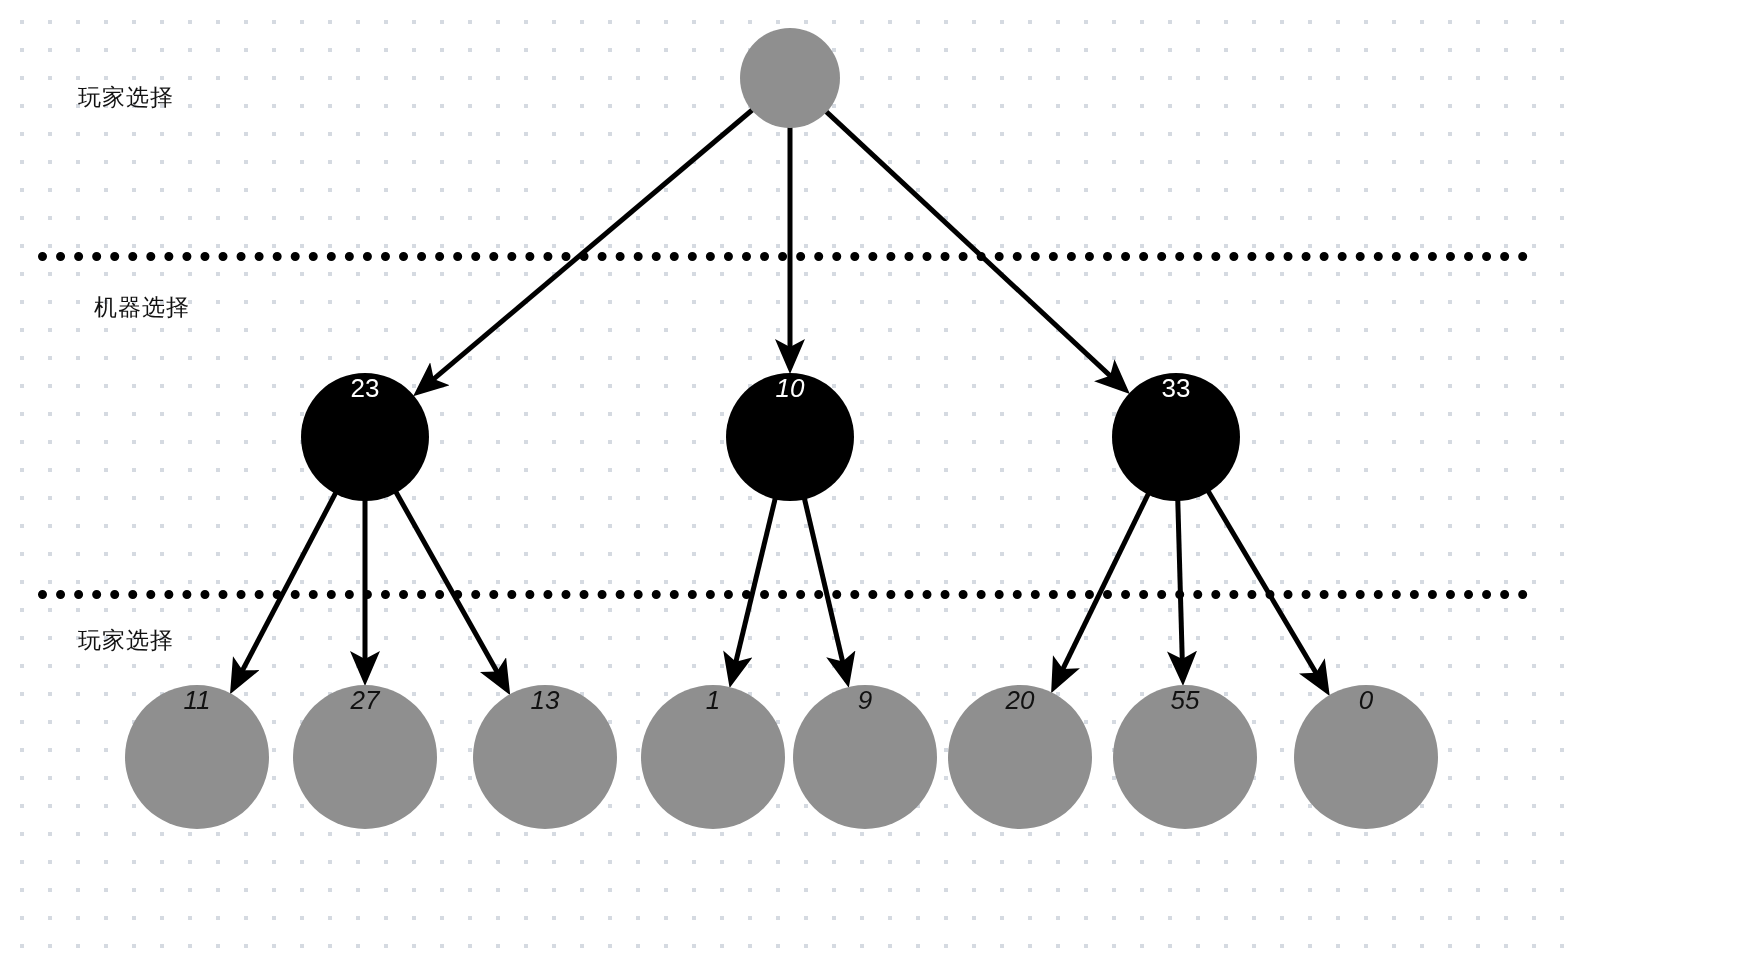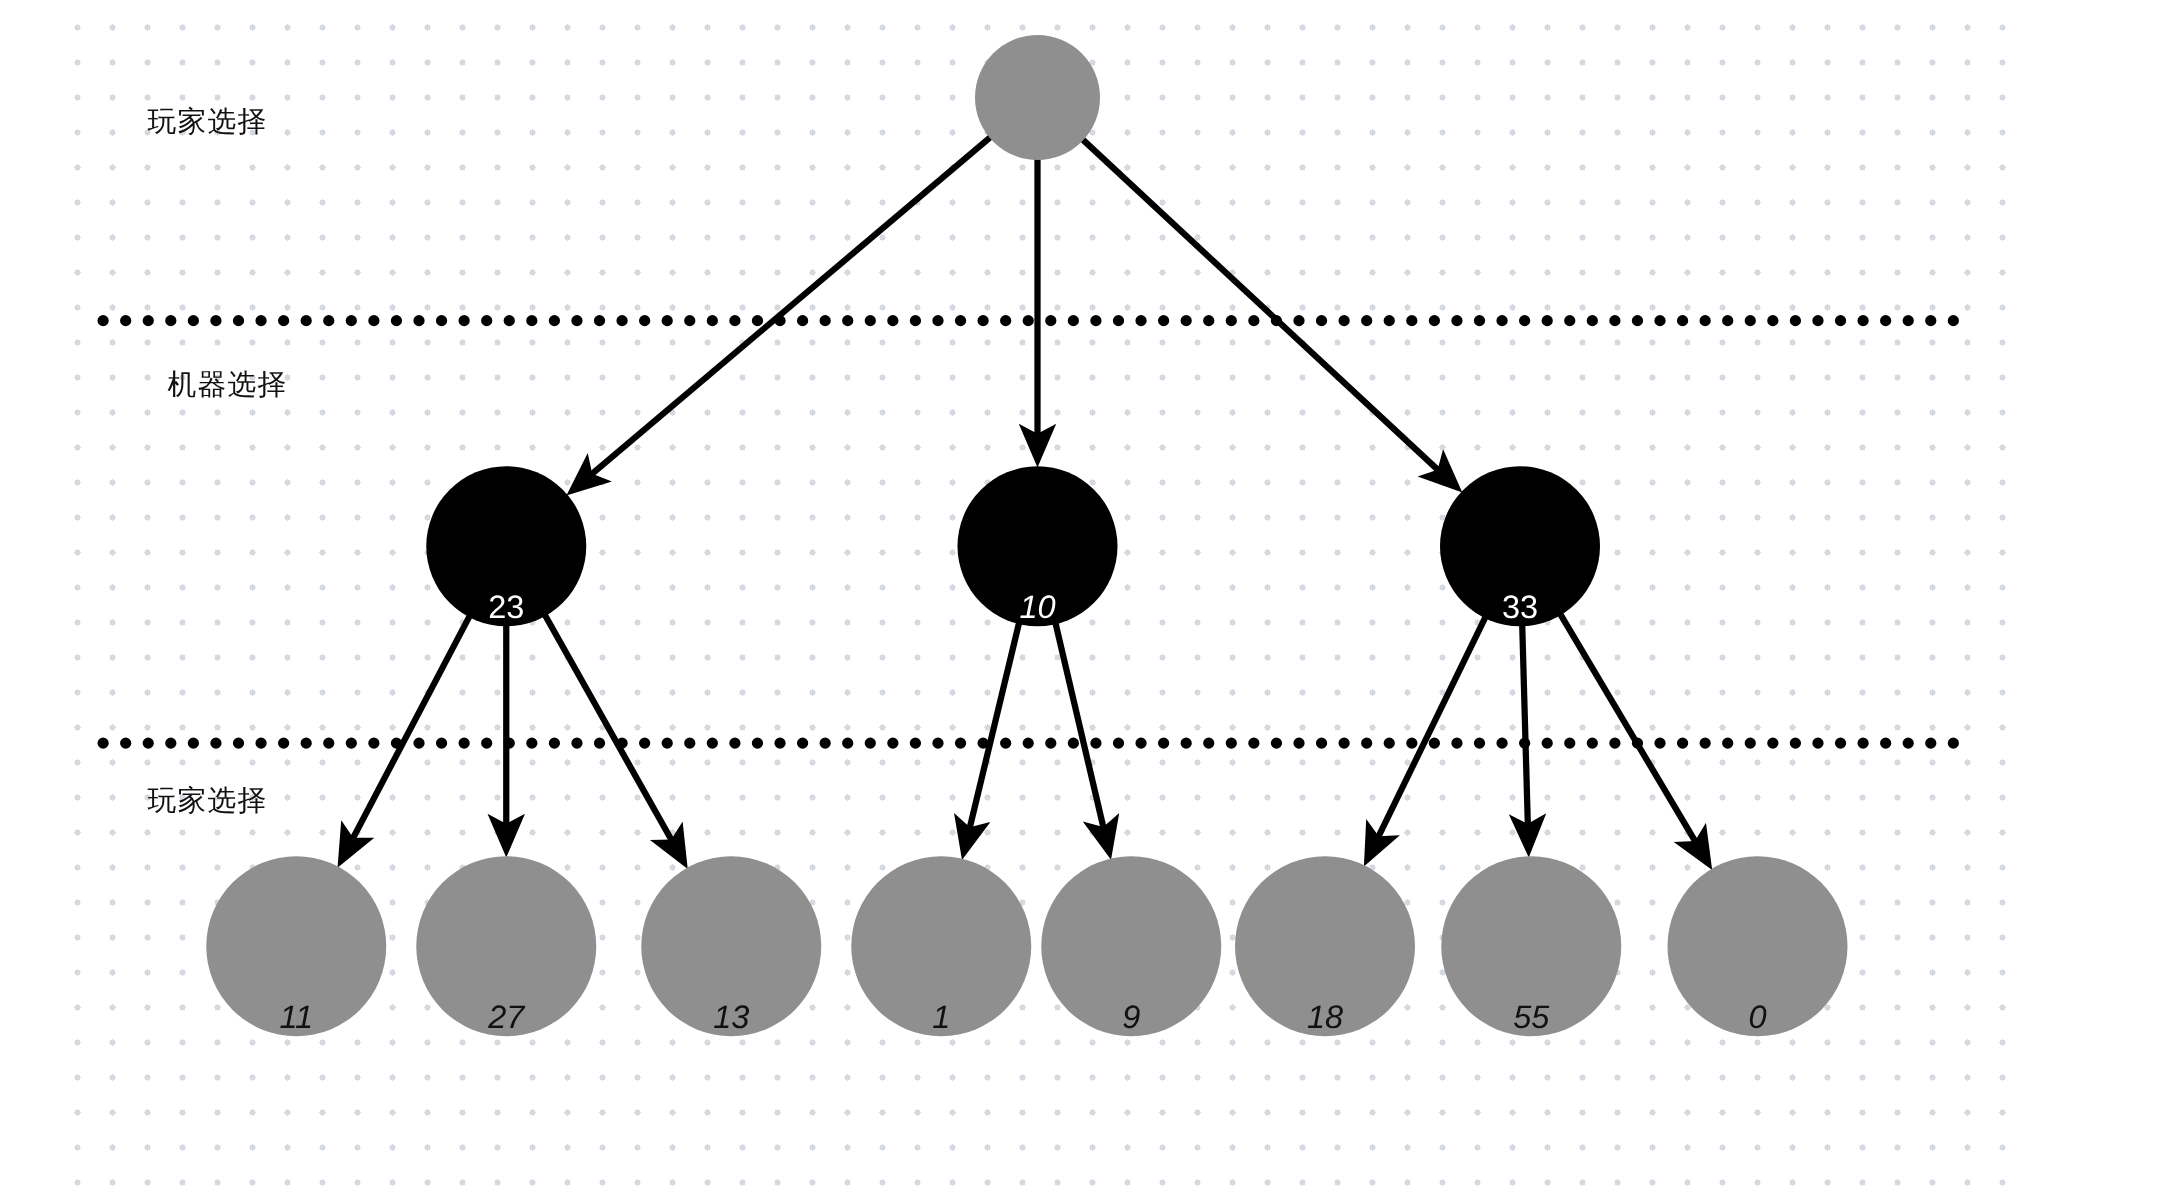--- a/index.html
+++ b/index.html
@@ -10,21 +10,20 @@
   #canvas {
     position: relative;
     width: 1568px;
     height: 961px;
     background-color: #ffffff;
     background-image: radial-gradient(#d5dae1 2.4px, transparent 2.5px);
     background-size: 28px 28px;
     background-position: 8px 8px;
     overflow: hidden;
     font-family: "Liberation Sans", "DejaVu Sans", sans-serif;
-    margin-left: 40px;
   }
   #edges {
     position: absolute;
     left: 0;
     top: 0;
     width: 1744px;
     height: 961px;
     pointer-events: none;
   }
   .divider {
@@ -40,21 +39,21 @@
     font-size: 23px;
     color: #111111;
     letter-spacing: 1px;
     white-space: nowrap;
     font-family: "DejaVu Sans", "Liberation Sans", sans-serif;
   }
   .node {
     position: absolute;
     border-radius: 50%;
     display: flex;
-    align-items: flex-end;
+    align-items: flex-start;
     justify-content: center;
     box-sizing: border-box;
   }
   .node span {
     font-size: 26px;
     font-family: "Liberation Sans", "DejaVu Sans", sans-serif;
   }
   .node.root   { background: #8f8f8f; }
   .node.mid    { background: #000000; }
   .node.mid span   { color: #ffffff; }
@@ -116,21 +115,21 @@
       <div class="node leaf" style="left: 473px; top: 685px; width: 144px; height: 144px;">
         <span>13</span>
       </div>
       <div class="node leaf" style="left: 641px; top: 685px; width: 144px; height: 144px;">
         <span>1</span>
       </div>
       <div class="node leaf" style="left: 793px; top: 685px; width: 144px; height: 144px;">
         <span>9</span>
       </div>
       <div class="node leaf" style="left: 948px; top: 685px; width: 144px; height: 144px;">
-        <span>18</span>
+        <span>20</span>
       </div>
       <div class="node leaf" style="left: 1113px; top: 685px; width: 144px; height: 144px;">
         <span>55</span>
       </div>
       <div class="node leaf" style="left: 1294px; top: 685px; width: 144px; height: 144px;">
         <span>0</span>
       </div>
     </div>
 
 </div>

